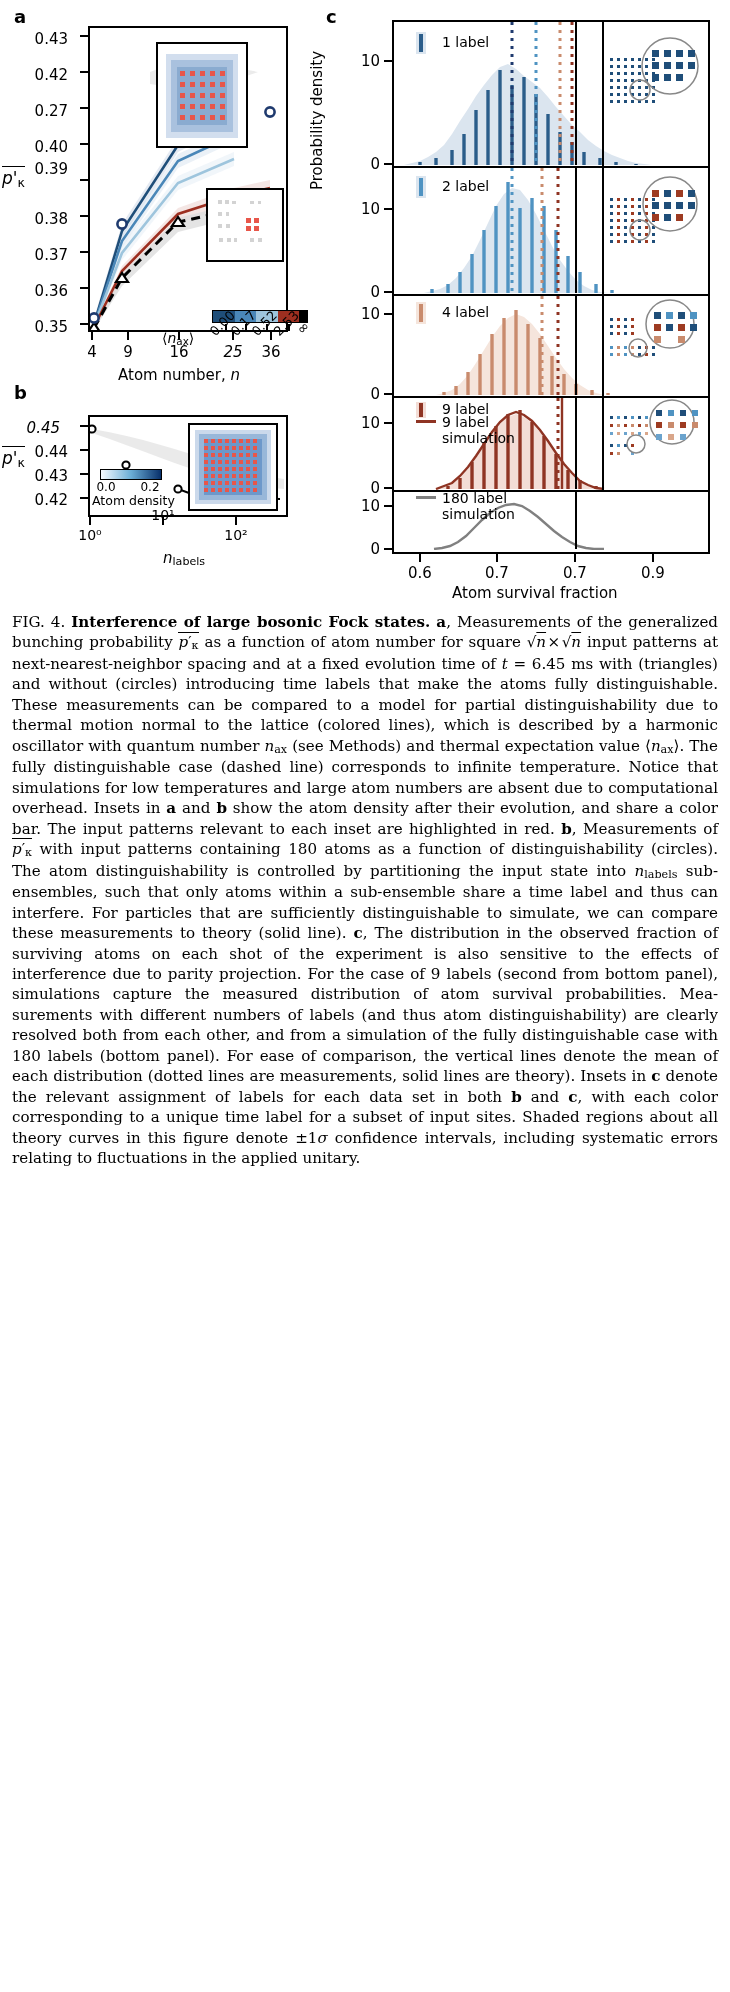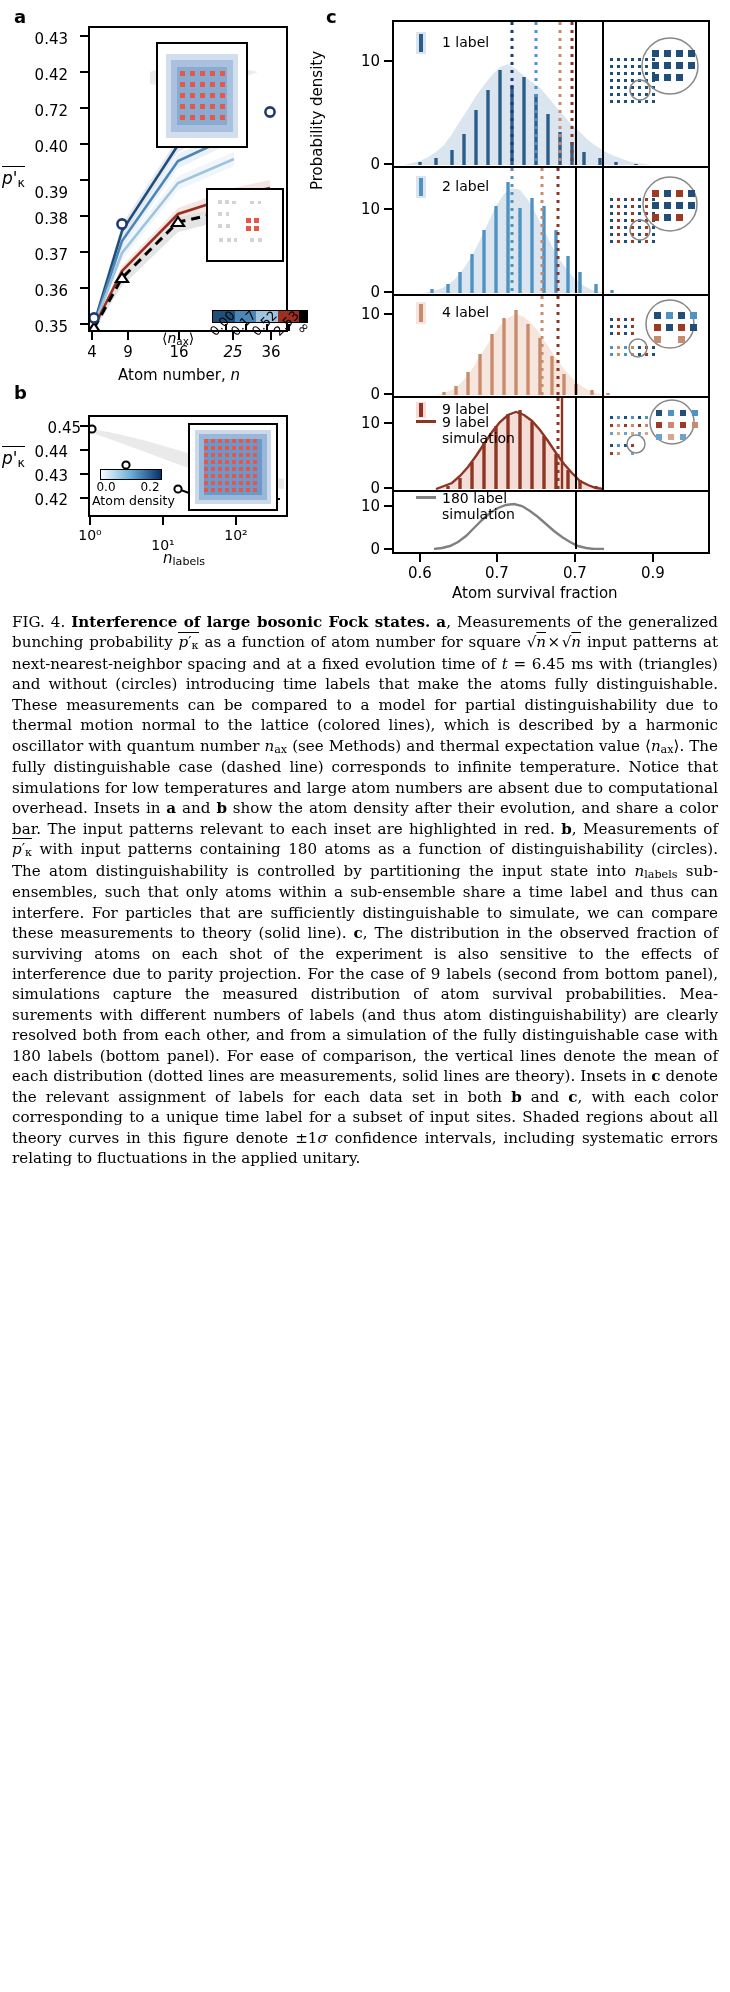--- a/index.html
+++ b/index.html
@@ -76,23 +76,23 @@
 <body>
 
 <div class="page">
 
   <div class="figure">
 
     <div class="panel-letter" style="left:14px; top:6px;">a</div>
 
     <div class="ytick-label" style="left:8px; top:30px; width:60px;">0.43</div>
     <div class="ytick-label" style="left:8px; top:66px; width:60px;">0.42</div>
-    <div class="ytick-label" style="left:8px; top:102px; width:60px;">0.72</div>
+    <div class="ytick-label" style="left:8px; top:102px; width:60px;">0.27</div>
     <div class="ytick-label" style="left:8px; top:138px; width:60px;">0.40</div>
-    <div class="ytick-label" style="left:8px; top:184px; width:60px;">0.39</div>
+    <div class="ytick-label" style="left:8px; top:160px; width:60px;">0.39</div>
     <div class="ytick-label" style="left:8px; top:210px; width:60px;">0.38</div>
     <div class="ytick-label" style="left:8px; top:246px; width:60px;">0.37</div>
     <div class="ytick-label" style="left:8px; top:282px; width:60px;">0.36</div>
     <div class="ytick-label" style="left:8px; top:318px; width:60px;">0.35</div>
 
     <div class="axis-title" style="left:2px; top:168px; font-size:17px;">
       <span class="ovl"><i>p</i>'<span class="cap-sub">κ</span></span>
     </div>
 
     <div class="axes" style="left:88px; top:26px; width:200px; height:306px;">
@@ -237,21 +237,21 @@
     <div class="xtick-label" style="left:76px;  top:343px; width:32px;">4</div>
     <div class="xtick-label" style="left:112px; top:343px; width:32px;">9</div>
     <div class="xtick-label" style="left:163px; top:343px; width:32px;">16</div>
     <div class="xtick-label" style="left:217px; top:343px; width:32px;font-style:italic;">25</div>
     <div class="xtick-label" style="left:255px; top:343px; width:32px;">36</div>
 
     <div class="axis-title" style="left:118px; top:366px;">Atom number, <i>n</i></div>
 
     <div class="panel-letter" style="left:14px; top:382px;">b</div>
 
-    <div class="ytick-label" style="left:21px; top:419px; width:60px;">0.45</div>
+    <div class="ytick-label" style="left:0; top:419px; width:60px;font-style:italic;">0.45</div>
     <div class="ytick-label" style="left:8px; top:443px; width:60px;">0.44</div>
     <div class="ytick-label" style="left:8px; top:467px; width:60px;">0.43</div>
     <div class="ytick-label" style="left:8px; top:491px; width:60px;">0.42</div>
 
     <div class="axis-title" style="left:2px; top:448px; font-size:17px;">
       <span class="ovl"><i>p</i>'<span class="cap-sub">κ</span></span>
     </div>
 
     <div class="tickmark" style="left:80px; top:425px; width:8px; height:2px;"></div>
     <div class="tickmark" style="left:80px; top:449px; width:8px; height:2px;"></div>
@@ -350,21 +350,21 @@
 
     <div class="xtick-label" style="left:92px;  top:480px; width:28px; font-size:12px;">0.0</div>
     <div class="xtick-label" style="left:136px; top:480px; width:28px; font-size:12px;">0.2</div>
     <div class="axis-title" style="left:92px; top:493px; font-size:12.5px;">Atom density</div>
 
     <div class="tickmark" style="left:89px;  top:517px; width:2px; height:8px;"></div>
     <div class="tickmark" style="left:162px; top:517px; width:2px; height:8px;"></div>
     <div class="tickmark" style="left:235px; top:517px; width:2px; height:8px;"></div>
 
     <div class="xtick-label" style="left:72px;  top:527px; width:36px; font-size:14px;">10⁰</div>
-    <div class="xtick-label" style="left:145px; top:537px; width:36px; font-size:14px;">10¹</div>
+    <div class="xtick-label" style="left:145px; top:507px; width:36px; font-size:14px;">10¹</div>
     <div class="xtick-label" style="left:218px; top:527px; width:36px; font-size:14px;">10²</div>
 
     <div class="axis-title" style="left:163px; top:549px;"><i>n</i><span class="cap-sub">labels</span></div>
 
     <div class="panel-letter" style="left:326px; top:6px;">c</div>
 
     <div class="axis-title" style="left:308px; top:190px; font-size:15px; transform:rotate(-90deg); transform-origin:left top; white-space:nowrap;">Probability density</div>
 
     <div class="ytick-label" style="left:340px; top:52px; width:40px;">10</div>
     <div class="ytick-label" style="left:340px; top:155px; width:40px;">0</div>

